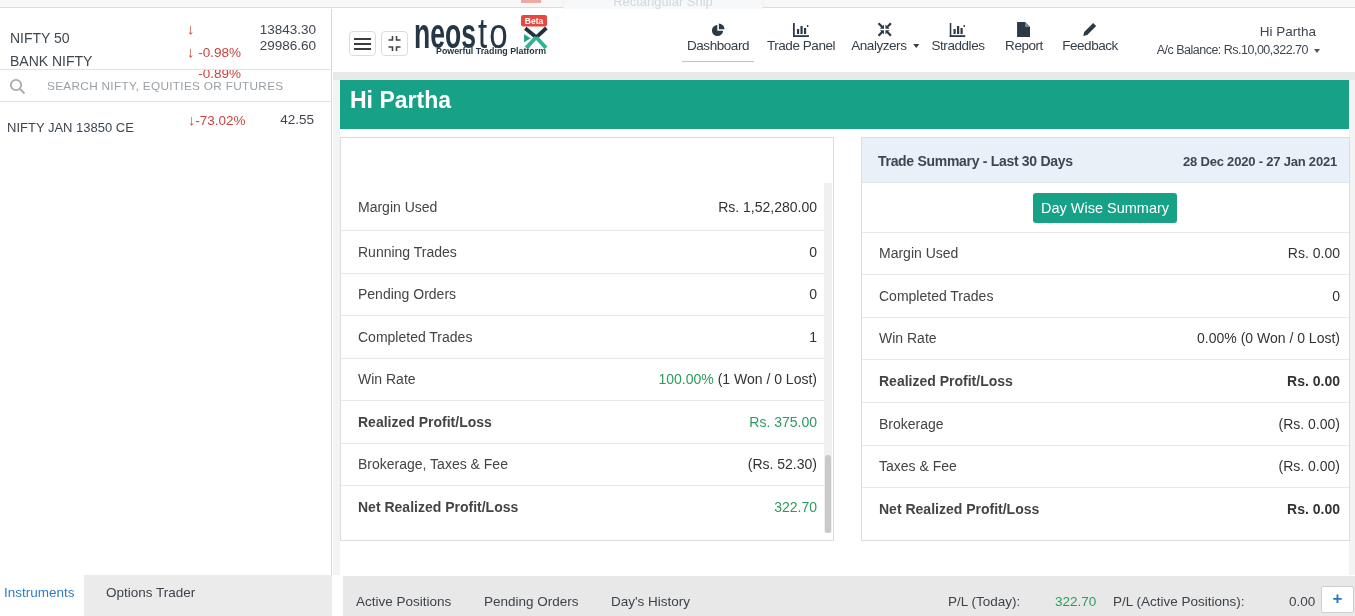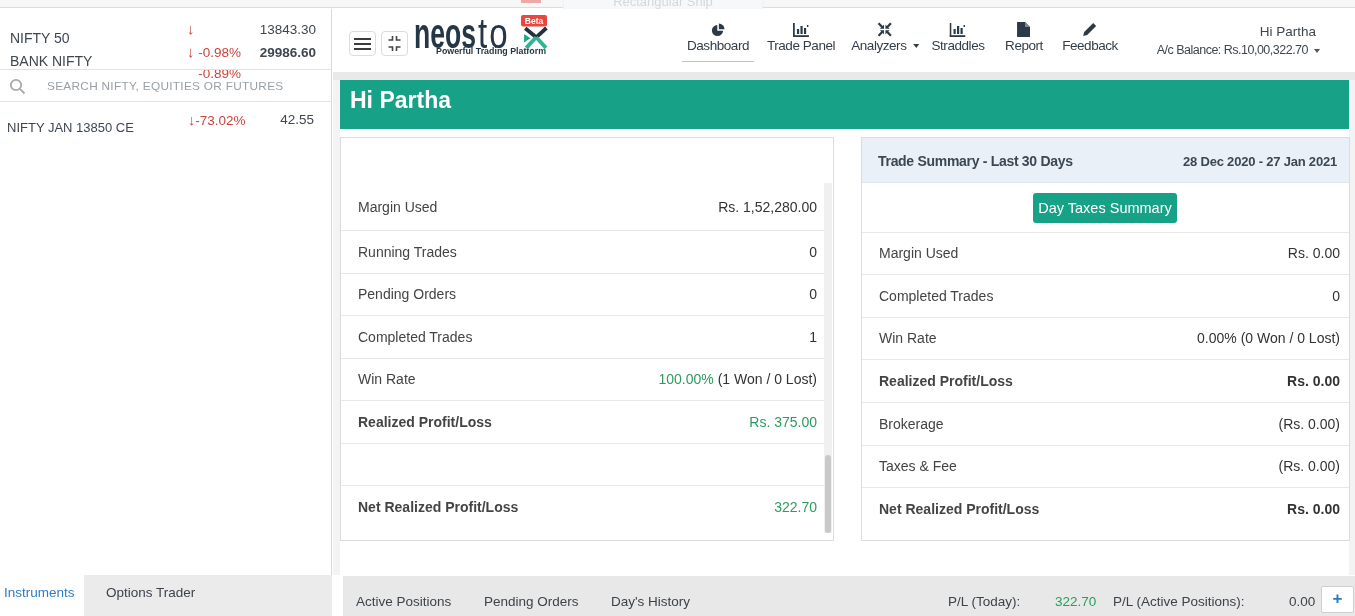--- a/index.html
+++ b/index.html
@@ -57,21 +57,21 @@
   </div>
 
 <div class="abs" id="sidebar">
   <span class="tick-label" style="top:13px;">NIFTY 50</span>
   <span class="tick-right red" style="left:187px; top:11px; font-weight:bold; font-size:15px;">↓</span>
   <span class="tick-right red" style="top:13px; right:90px;margin-top:44px;">-0.89%</span>
   <span class="tick-right" style="top:13px; right:15px;">13843.30</span>
   <span class="tick-label" style="top:36px;">BANK NIFTY</span>
   <span class="tick-right red" style="left:187px; top:34px; font-weight:bold; font-size:15px;">↓</span>
   <span class="tick-right red" style="top:36px; right:90px;">-0.98%</span>
-  <span class="tick-right" style="top:36px; right:15px;font-weight:bold;">29986.60</span>
+  <span class="tick-right" style="top:29px; right:15px;">29986.60</span>
   <div class="sep" style="top:60px;"></div>
   <svg style="position:absolute; left:9px; top:69px;" width="17" height="17" viewBox="0 0 17 17">
     <circle cx="7" cy="7" r="5.2" fill="none" stroke="#aaaaaa" stroke-width="1.8"></circle>
     <line x1="11" y1="11" x2="15.5" y2="15.5" stroke="#aaaaaa" stroke-width="1.8"></line>
   </svg>
   <span id="search-txt">SEARCH NIFTY, EQUITIES OR FUTURES</span>
   <div class="sep" style="top:92px;"></div>
   <span class="tick-label" style="left:7px; top:103px; font-size:13px;">NIFTY JAN 13850 CE</span>
   <span class="tick-right red" style="top:103px; left:188px;"><b style="font-size:14.5px;">↓</b>-73.02%</span>
   <span class="tick-right" style="top:103px; right:17px;">42.55</span>
@@ -219,35 +219,39 @@
   <div class="row" style="top:220px;height:42px;width:483px;">
       <span class="lbl">Win Rate</span>
       <span class="val" style="right:11px;"><span class="green">100.00%</span> (1 Won / 0 Lost)</span>
     </div>
   <div class="rline" style="top:262px;width:483px;"></div>
   <div class="row b" style="top:262px;height:43px;width:483px;">
       <span class="lbl">Realized Profit/Loss</span>
       <span class="val green" style="right:11px;font-weight:normal;">Rs. 375.00</span>
     </div>
   <div class="rline" style="top:305px;width:483px;"></div>
+  <div class="row" style="top:305px;height:42px;width:483px;">
+      <span class="lbl">Brokerage, Taxes &amp; Fee</span>
+      <span class="val" style="right:11px;">(Rs. 52.30)</span>
+    </div>
   <div class="rline" style="top:347px;width:483px;"></div>
   <div style="position:absolute;left:483px;top:45px;width:8px;height:350px;background:#f0f0f0;"></div>
   <div style="position:absolute;left:484px;top:317px;width:6px;height:78px;background:#c9c9c9;border-radius:3px;"></div>
   <div class="row b" style="top:347px;height:43px;width:483px;">
       <span class="lbl">Net Realized Profit/Loss</span>
       <span class="val green" style="right:11px;font-weight:normal;">322.70</span>
     </div>
 </div>
 
 <div class="card" id="rcard" style="left:862px; top:138px; width:487px; height:402px;">
   <div class="card-head">
       <span class="ttl">Trade Summary - Last 30 Days</span>
       <span class="dt" style="font-size:13px;letter-spacing:-0.2px;top:16px;right:12px;margin-left:47px;">28 Dec 2020 - 27 Jan 2021</span>
     </div>
-  <div id="dwsbtn" style="left:171px; top:55px; width:144px; height:30px; line-height:30px;">Day Taxes Summary</div>
+  <div id="dwsbtn" style="left:171px; top:55px; width:144px; height:30px; line-height:30px;">Day Wise Summary</div>
   <div class="rline" style="top:94px;width:487px;"></div>
   <div class="row" style="top:94px;height:42px;width:487px;">
       <span class="lbl">Margin Used</span>
       <span class="val" style="right:13px;">Rs. 0.00</span>
     </div>
   <div class="rline" style="top:136px;width:487px;"></div>
   <div class="row" style="top:136px;height:43px;width:487px;">
       <span class="lbl">Completed Trades</span>
       <span class="val" style="right:13px;">0</span>
     </div>

